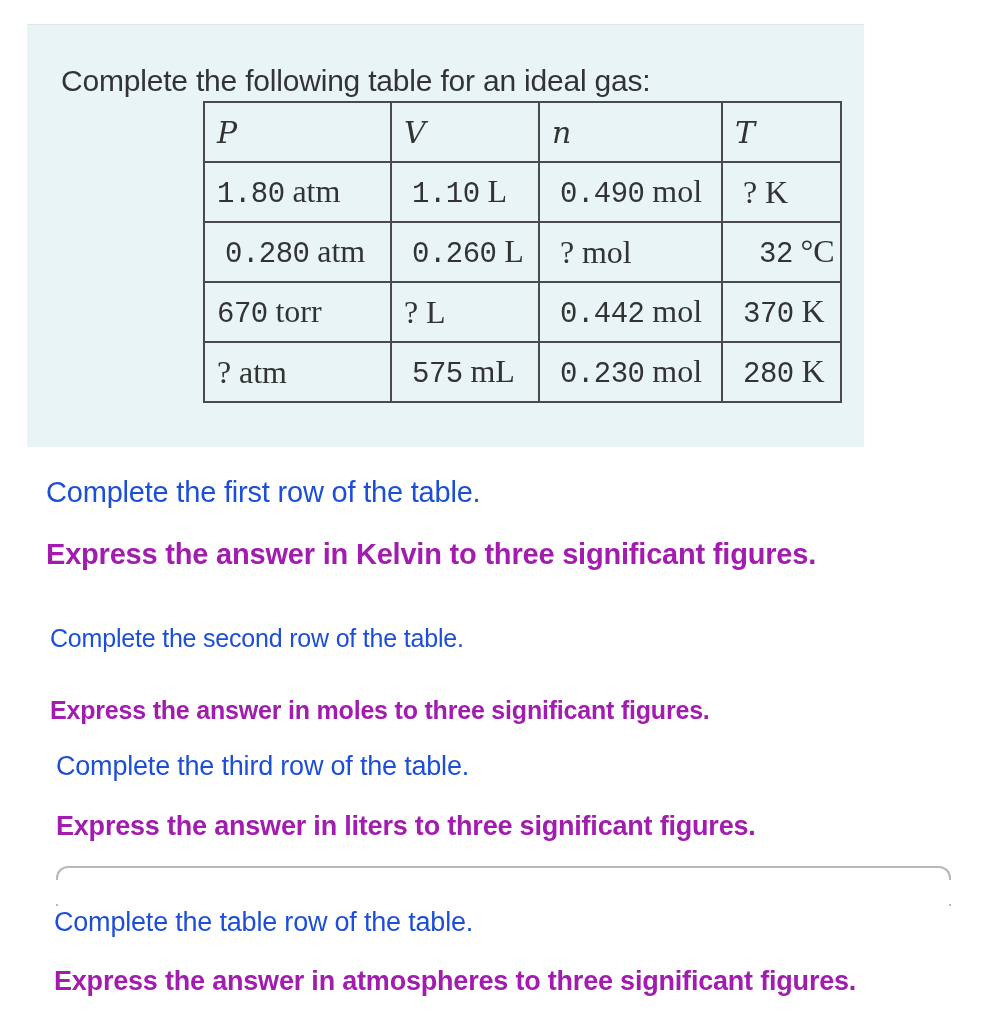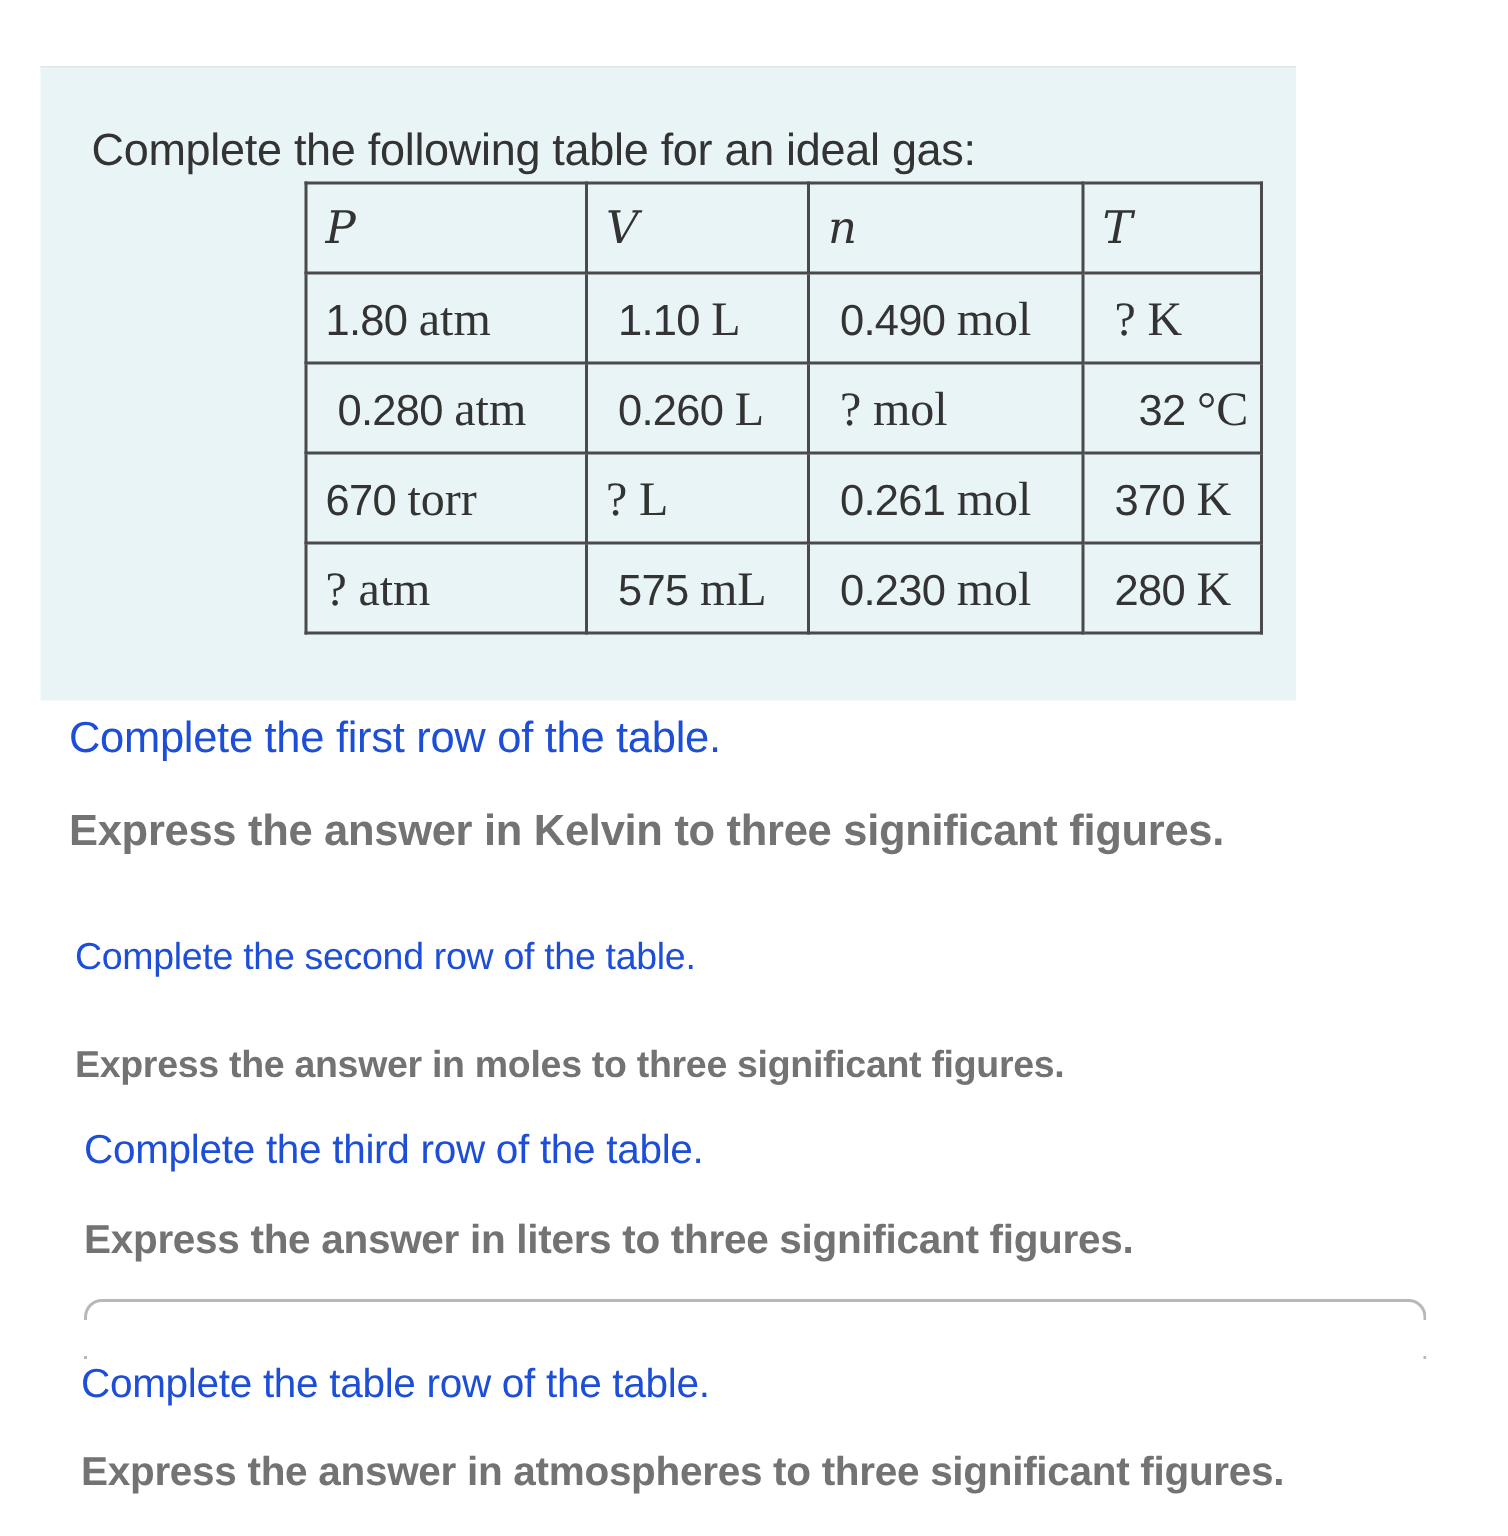--- a/index.html
+++ b/index.html
@@ -17,21 +17,20 @@
     }
     .problem-panel {
       position: absolute;
       left: 27px;
       top: 24px;
       width: 837px;
       height: 423px;
       background: #e9f4f6;
       border-top: 1px solid #e2e6e8;
       box-sizing: border-box;
-      margin-top: 20px;
     }
     .problem-intro {
       position: absolute;
       left: 34px;
       top: 38px;
       margin: 0;
       font-size: 30px;
       line-height: 36px;
       color: #333333;
       letter-spacing: -0.2px;
@@ -61,42 +60,42 @@
       font-style: italic;
       font-family: "DejaVu Serif", serif;
       font-size: 30px;
     }
     table.gas-table td.c1 { width: 187px; }
     table.gas-table td.c2 { width: 148px; }
     table.gas-table td.c3 { width: 183px; }
     table.gas-table td.c4 { width: 119px; padding-left: 36px; }
     table.gas-table td.tight { padding-left: 20px; }
     .num {
-      font-family: Liberation Sans, sans-serif;
+      font-family: Liberation Mono, monospace;
       font-size: 29px;
       letter-spacing: -0.5px;
     }
     .unit {
       font-family: "Liberation Serif", serif;
       font-size: 32px;
       text-align: right;
     }
     .part-instruction {
       position: absolute;
       margin: 0;
       white-space: nowrap;
       color: #1d4ed8;
       letter-spacing: -0.2px;
     }
     .part-directive {
       position: absolute;
       margin: 0;
       white-space: nowrap;
       font-weight: bold;
-      color: #737373;
+      color: #a21caf;
       letter-spacing: -0.2px;
     }
     .answer-box {
       position: absolute;
       left: 56px;
       top: 866px;
       width: 895px;
       height: 40px;
       border: 2px solid #b8b8b8;
       border-bottom: none;
@@ -135,21 +134,21 @@
     </tr>
     <tr>
       <td class="c1 tight"><span class="num">0.280</span> <span class="unit">atm</span></td>
       <td class="c2 tight"><span class="num">0.260</span> <span class="unit">L</span></td>
       <td class="c3 tight"><span class="unit">?</span> <span class="unit">mol</span></td>
       <td class="c4"><span class="num">32</span> <span class="unit">°C</span></td>
     </tr>
     <tr>
       <td class="c1"><span class="num">670</span> <span class="unit">torr</span></td>
       <td class="c2"><span class="unit">?</span> <span class="unit">L</span></td>
-      <td class="c3 tight"><span class="num">0.261</span> <span class="unit">mol</span></td>
+      <td class="c3 tight"><span class="num">0.442</span> <span class="unit">mol</span></td>
       <td class="c4 tight"><span class="num">370</span> <span class="unit">K</span></td>
     </tr>
     <tr>
       <td class="c1"><span class="unit">?</span> <span class="unit">atm</span></td>
       <td class="c2 tight"><span class="num">575</span> <span class="unit">mL</span></td>
       <td class="c3 tight"><span class="num">0.230</span> <span class="unit">mol</span></td>
       <td class="c4 tight"><span class="num">280</span> <span class="unit">K</span></td>
     </tr>
   </tbody>
     </table>

